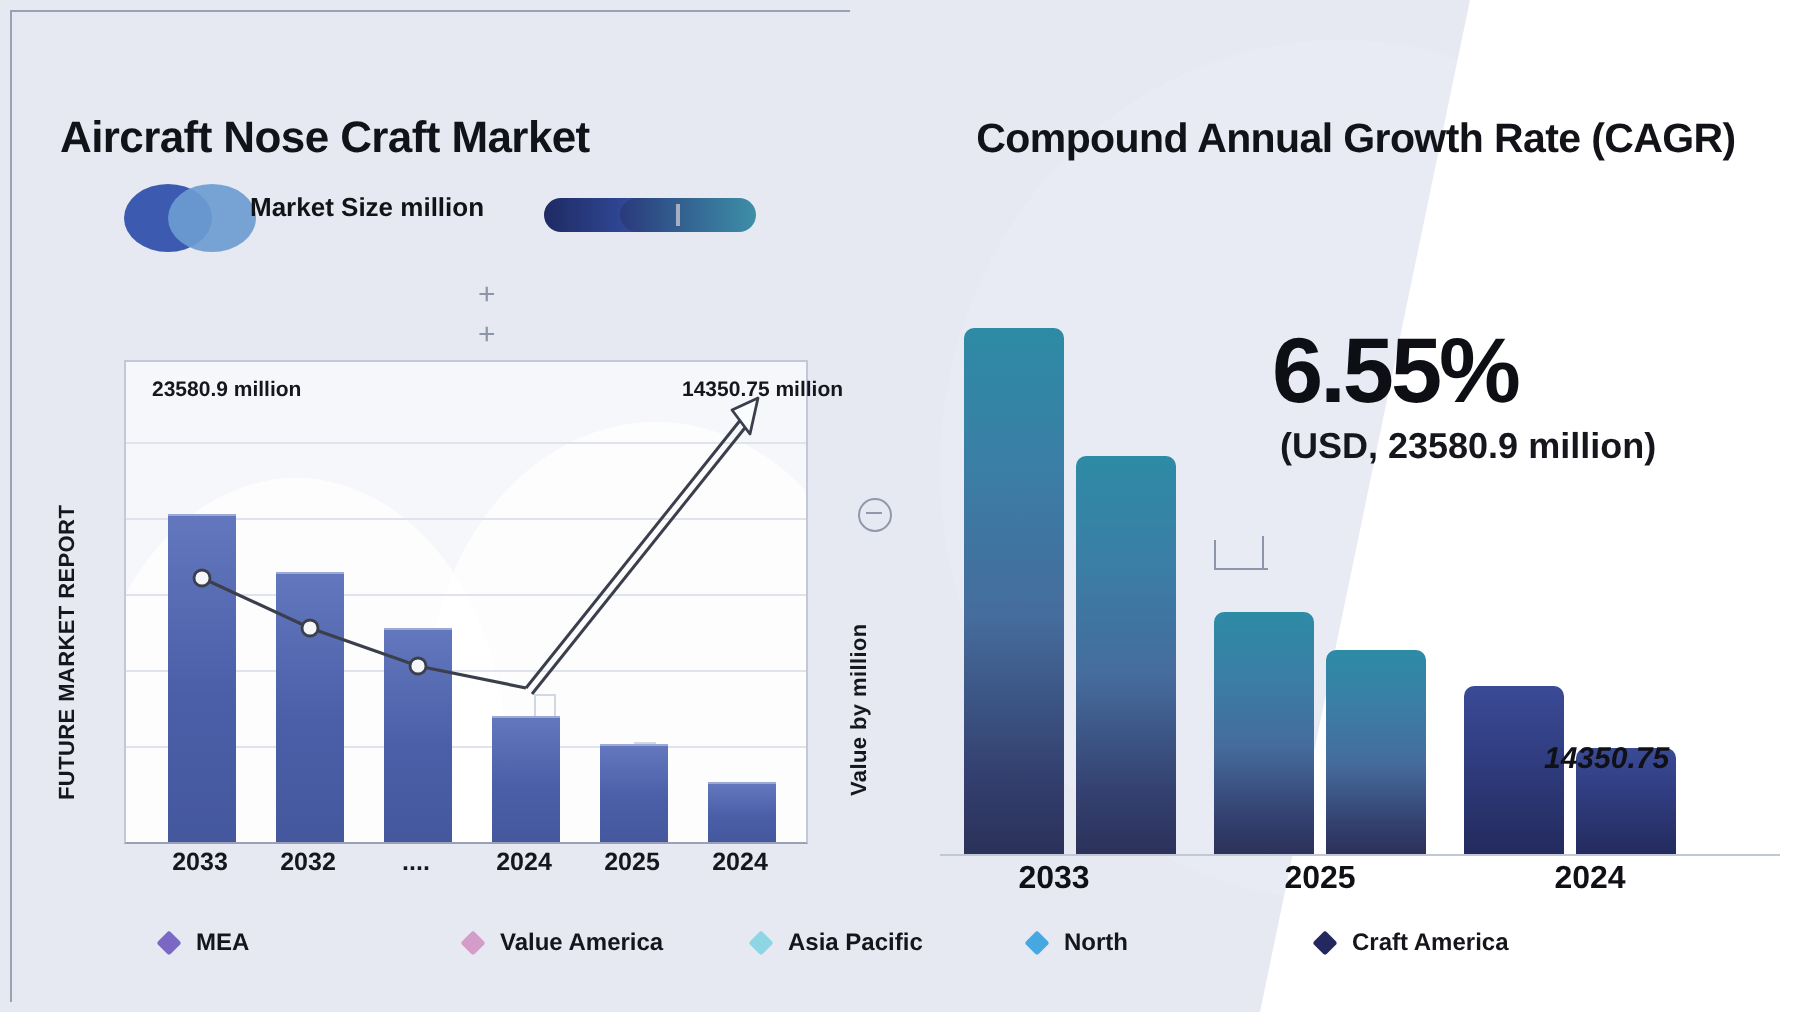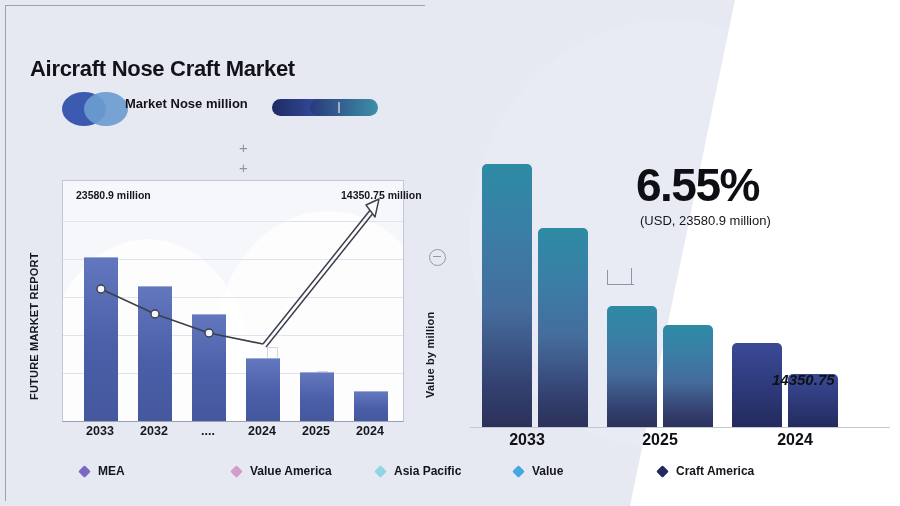--- a/index.html
+++ b/index.html
@@ -231,21 +231,21 @@
   }
   .cagr-value {
     position: absolute;
     left: 636px; top: 158px;
     font-size: 46px; font-weight: bold; color: #0d0f14;
     letter-spacing: -1.5px;
   }
   .cagr-note {
     position: absolute;
     left: 640px; top: 213px;
-    font-size: 13px; font-weight: normal; color: #15171d;
+    font-size: 18px; font-weight: bold; color: #15171d;
   }
   .rbar {
     position: absolute;
     bottom: 0;
     border-radius: 5px 5px 0 0;
     background: linear-gradient(180deg,#2d8ba5 0%,#3a7fa6 25%,#456c9c 55%,#333f6e 85%,#2b3159 100%);
   }
   .rbar-dark {
     background: linear-gradient(180deg,#3b4a96 0%,#2f3c7e 45%,#232a5c 100%);
   }
@@ -300,21 +300,21 @@
   <div class="bg-white-wedge"></div>
   <div class="frame-line"></div>
   <div class="frame-line-top"></div>
 
   <div class="left-title">Aircraft Nose Craft Market</div>
 
   <div class="ms-icon">
     <div class="c1"></div>
     <div class="c2"></div>
   </div>
-  <div class="ms-label">Market Nose million</div>
+  <div class="ms-label">Market Size million</div>
 
   <div class="pill pill-a"></div>
   <div class="pill pill-b"></div>
   <div class="pill-dot"></div>
 
   <div class="plus plus-1">+</div>
   <div class="plus plus-2">+</div>
   <div class="minus-circle"></div>
 
   <div class="y-axis-left">FUTURE MARKET REPORT</div>
@@ -371,28 +371,29 @@
     <div class="leg-item" style="left:152px">
       <span class="leg-dot" style="background:#d49cc8"></span>
       <span class="leg-text">Value America</span>
     </div>
     <div class="leg-item" style="left:296px">
       <span class="leg-dot" style="background:#8ed6e3"></span>
       <span class="leg-text">Asia Pacific</span>
     </div>
     <div class="leg-item" style="left:434px">
       <span class="leg-dot" style="background:#46a8e0"></span>
-      <span class="leg-text">Value</span>
+      <span class="leg-text">North</span>
     </div>
     <div class="leg-item" style="left:578px">
       <span class="leg-dot" style="background:#23285e"></span>
       <span class="leg-text">Craft America</span>
     </div>
   </div>
 
+  <div class="right-title">Compound Annual Growth Rate (CAGR)</div>
 
   <div class="rchart">
 
     <div class="rbar" style="left:12px;  width:50px;  height:264px;"></div>
     <div class="rbar" style="left:68px;  width:50px;  height:200px;"></div>
 
     <div class="rbar" style="left:137px; width:50px;  height:122px;"></div>
     <div class="rbar" style="left:193px; width:50px;  height:103px;"></div>
 
     <div class="rbar rbar-dark" style="left:262px; width:50px;  height:85px;"></div>

